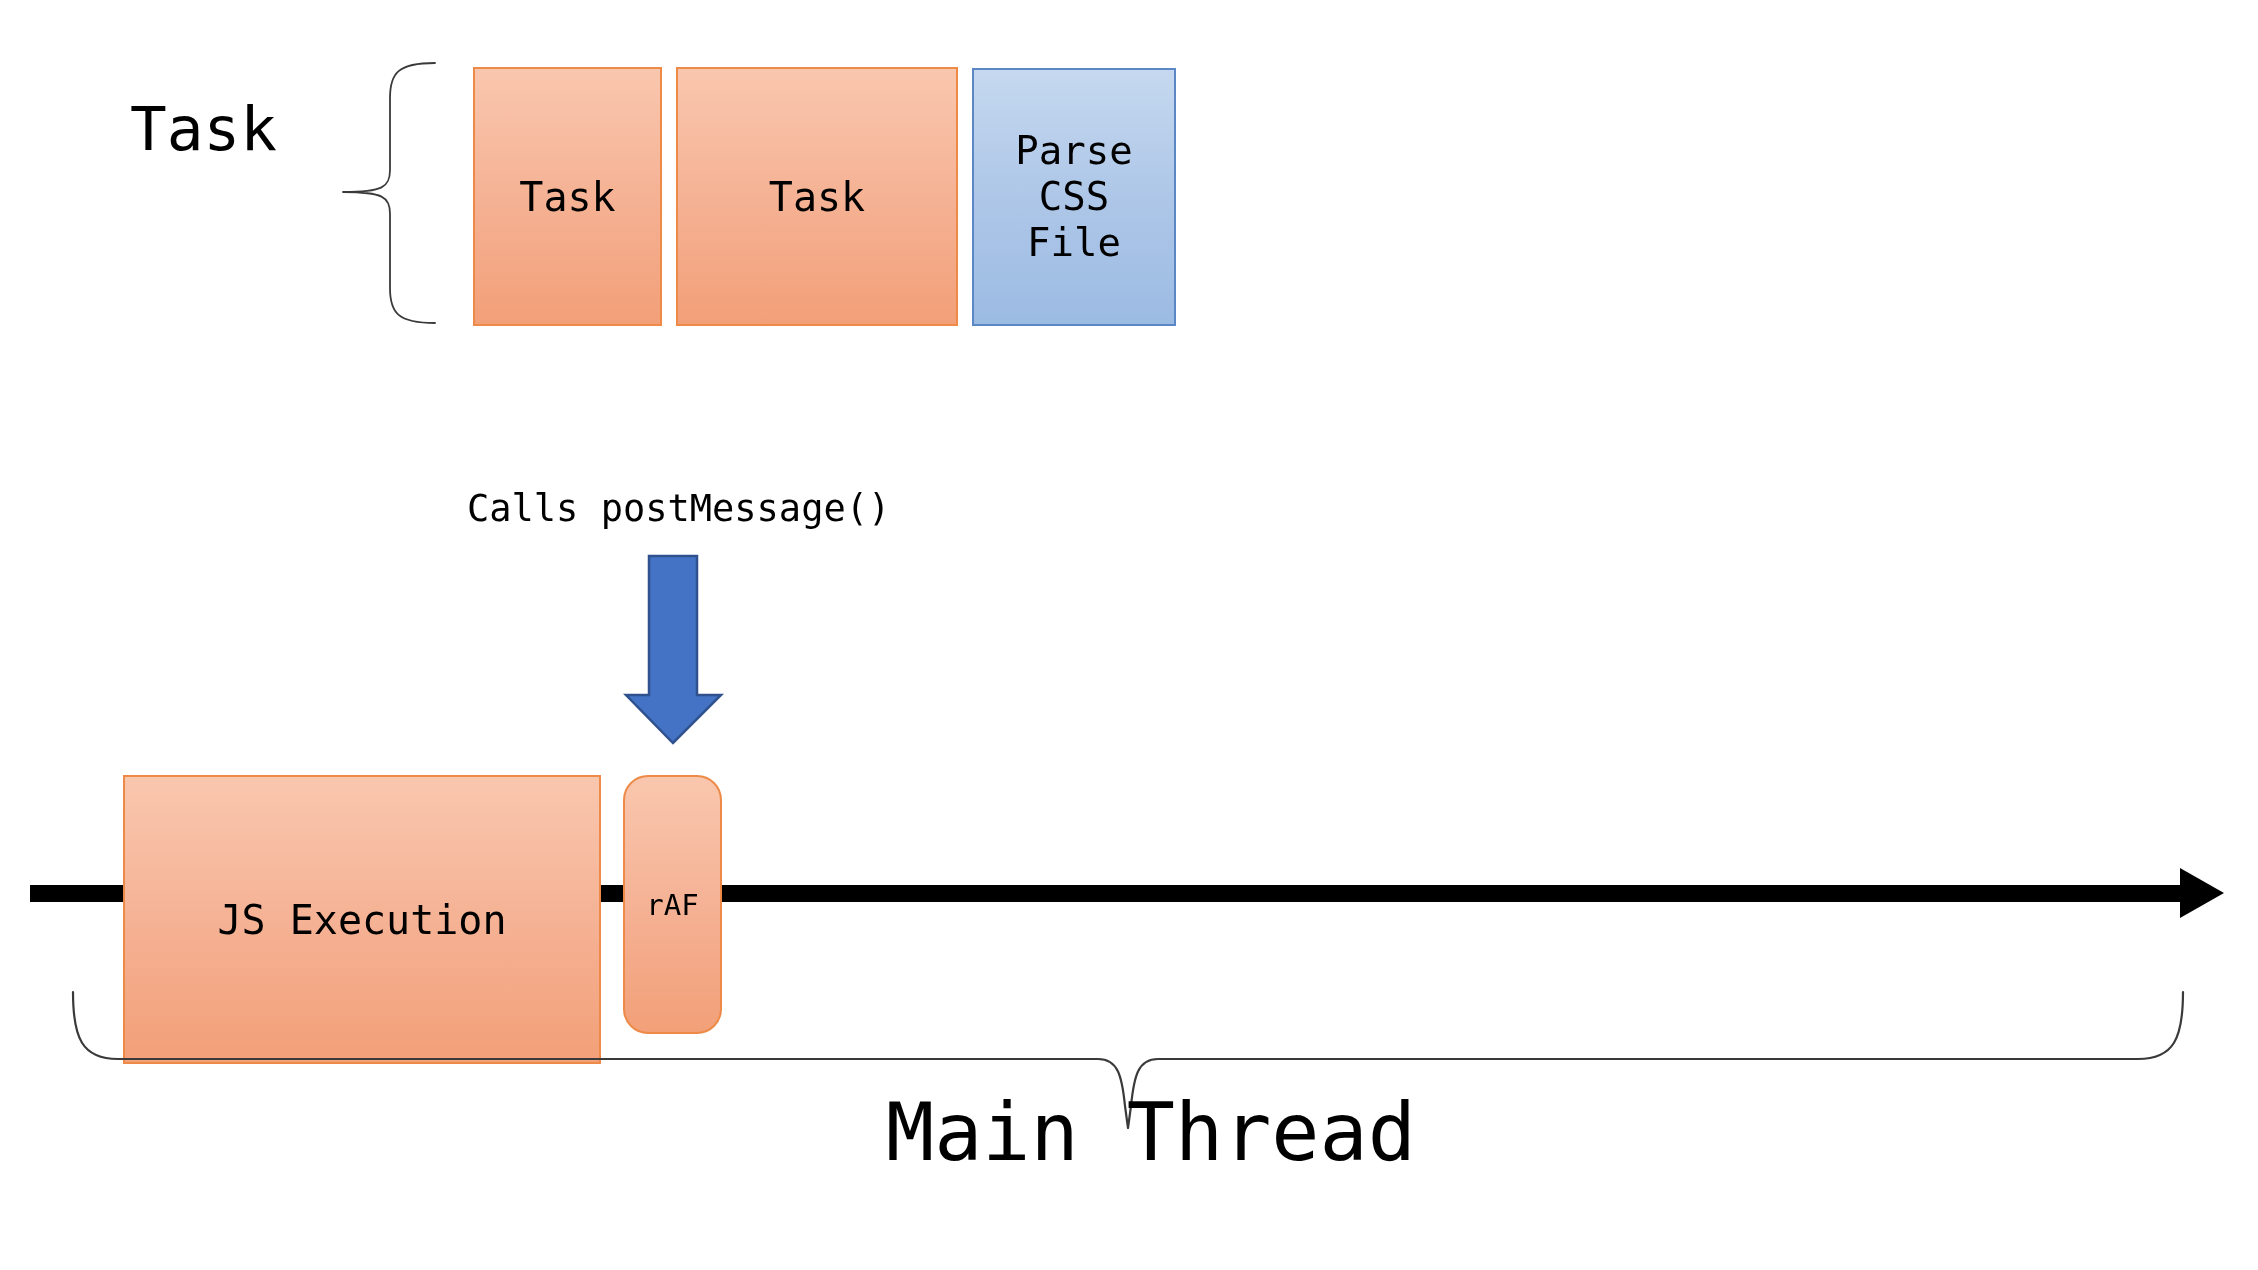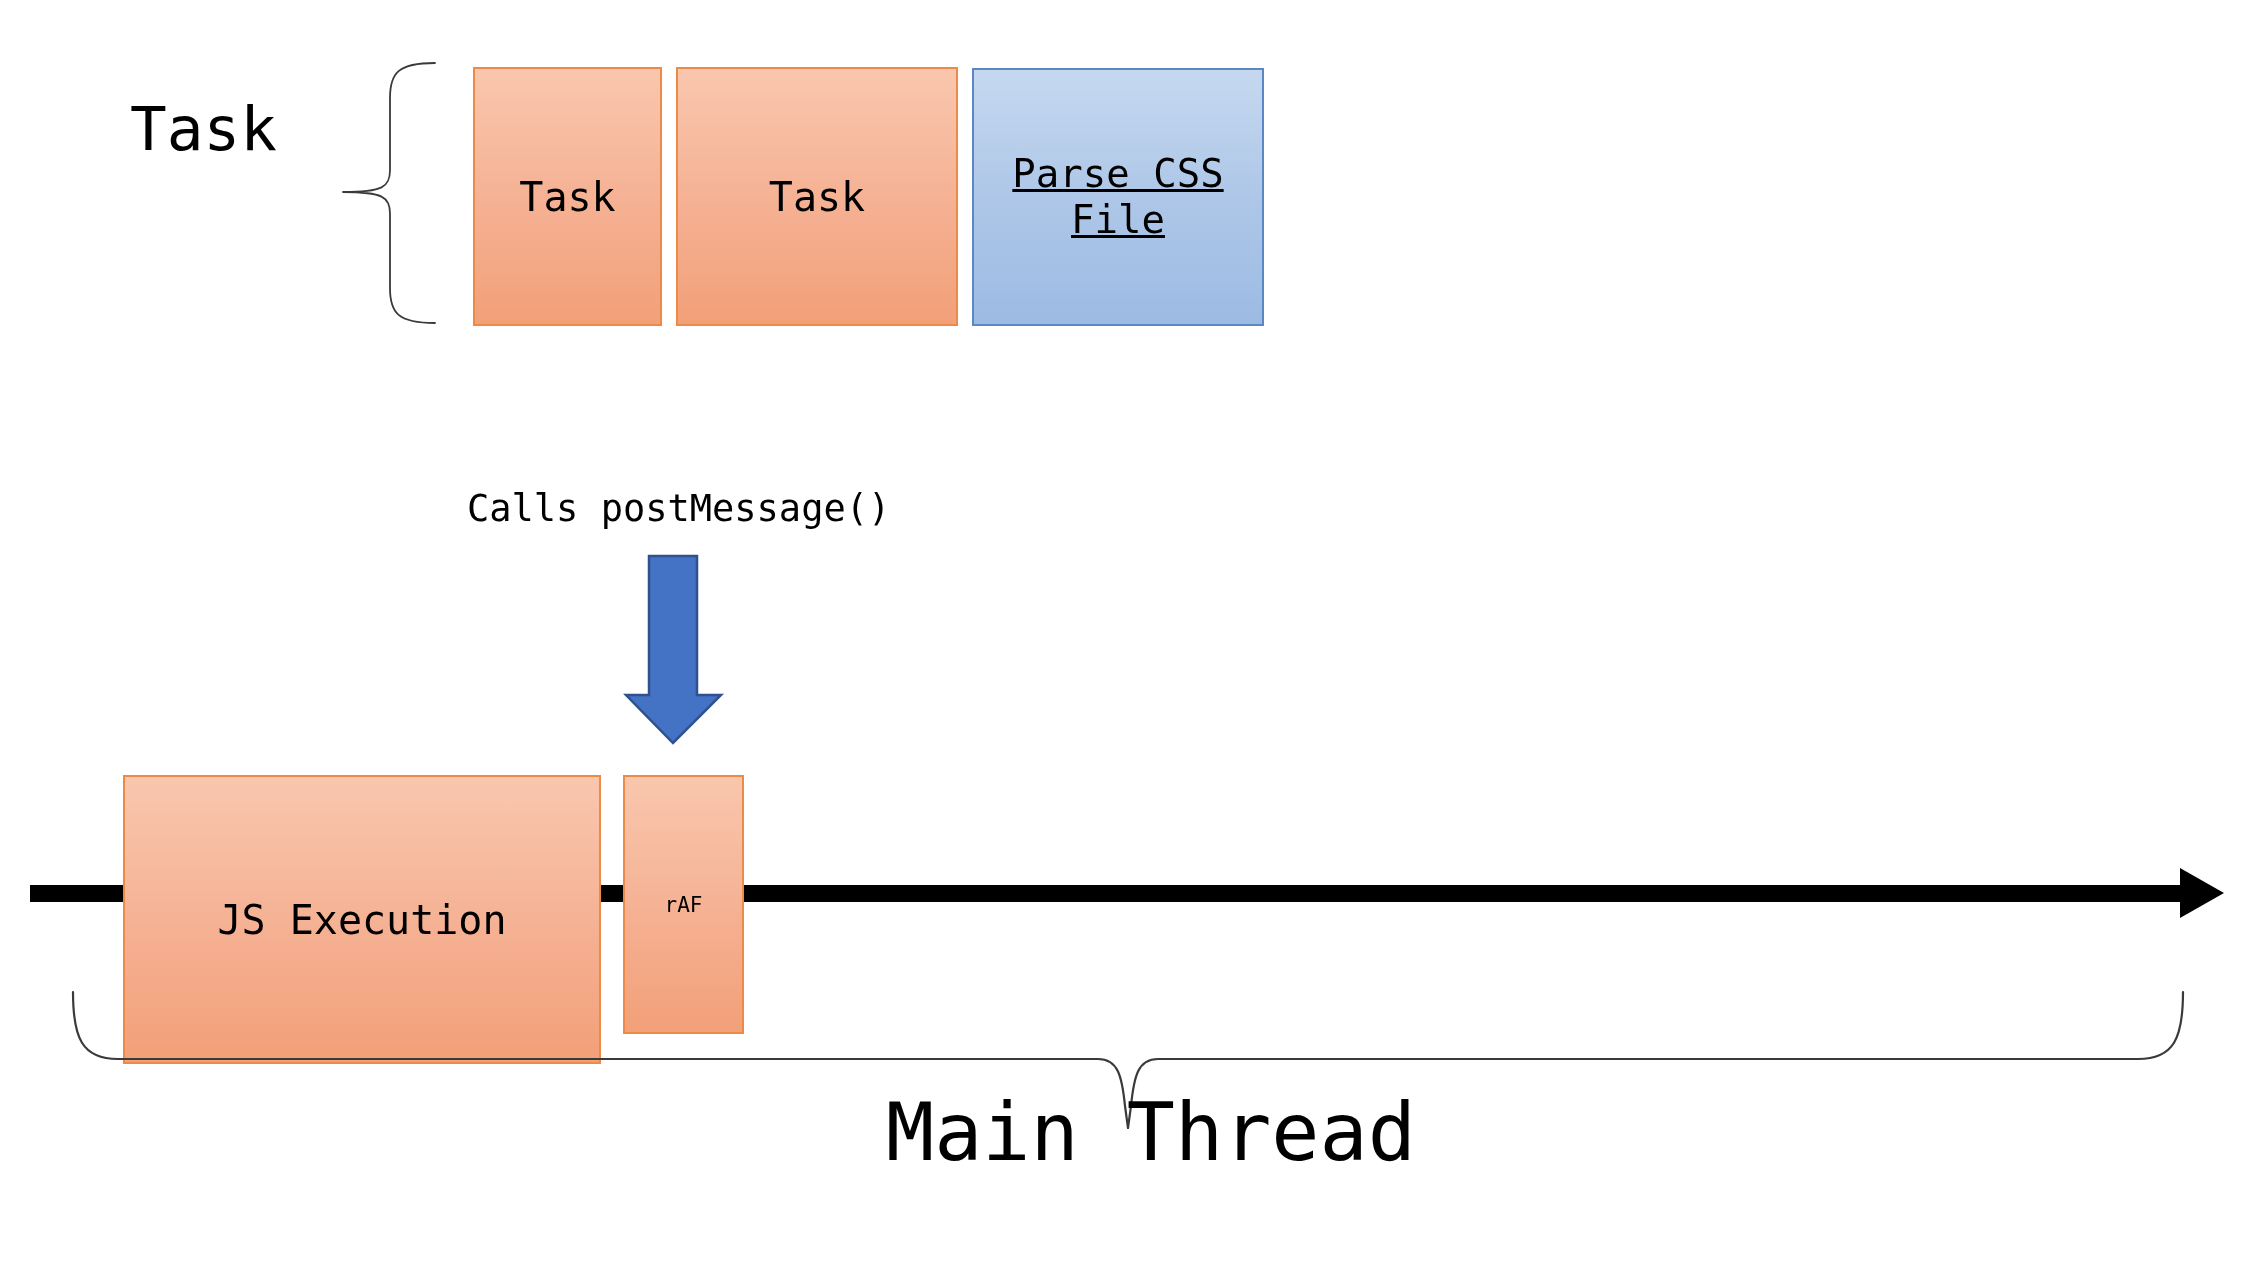--- a/index.html
+++ b/index.html
@@ -36,24 +36,24 @@
   }
   .box.blue {
     background: linear-gradient(180deg,
       var(--css-box-fill-top, #c5d8ef) 0%,
       #aec7e8 50%,
       var(--css-box-fill-bottom, #9cbbe3) 100%);
     border: 2px solid var(--css-box-border, #5b87c5);
   }
   #task-box-1 { left: 473px; top: 67px;  width: 189px; height: 259px; font-size: 40px; }
   #task-box-2 { left: 676px; top: 67px;  width: 282px; height: 259px; font-size: 40px; }
-  #css-box    { left: 972px; top: 68px;  width: 292px; height: 258px; font-size: 39px;
-                line-height: 46px; padding: 8px 10px; text-decoration: underline; }
+  #css-box    { left: 972px; top: 68px;  width: 204px; height: 258px; font-size: 39px;
+                line-height: 46px; padding: 8px 10px; }
   #js-box     { left: 123px; top: 775px; width: 478px; height: 289px; font-size: 40px; }
-  #raf-box    { left: 623px; top: 775px; width: 121px;  height: 259px; font-size: 21px; }
+  #raf-box    { left: 623px; top: 775px; width: 99px;  height: 259px; font-size: 29px; border-radius: 25px; }
 
   
   #task-queue-label {
     left: 130px; top: 88px;
     font-size: 61px;
     line-height: 81px;
     white-space: nowrap;
   }
 
   

